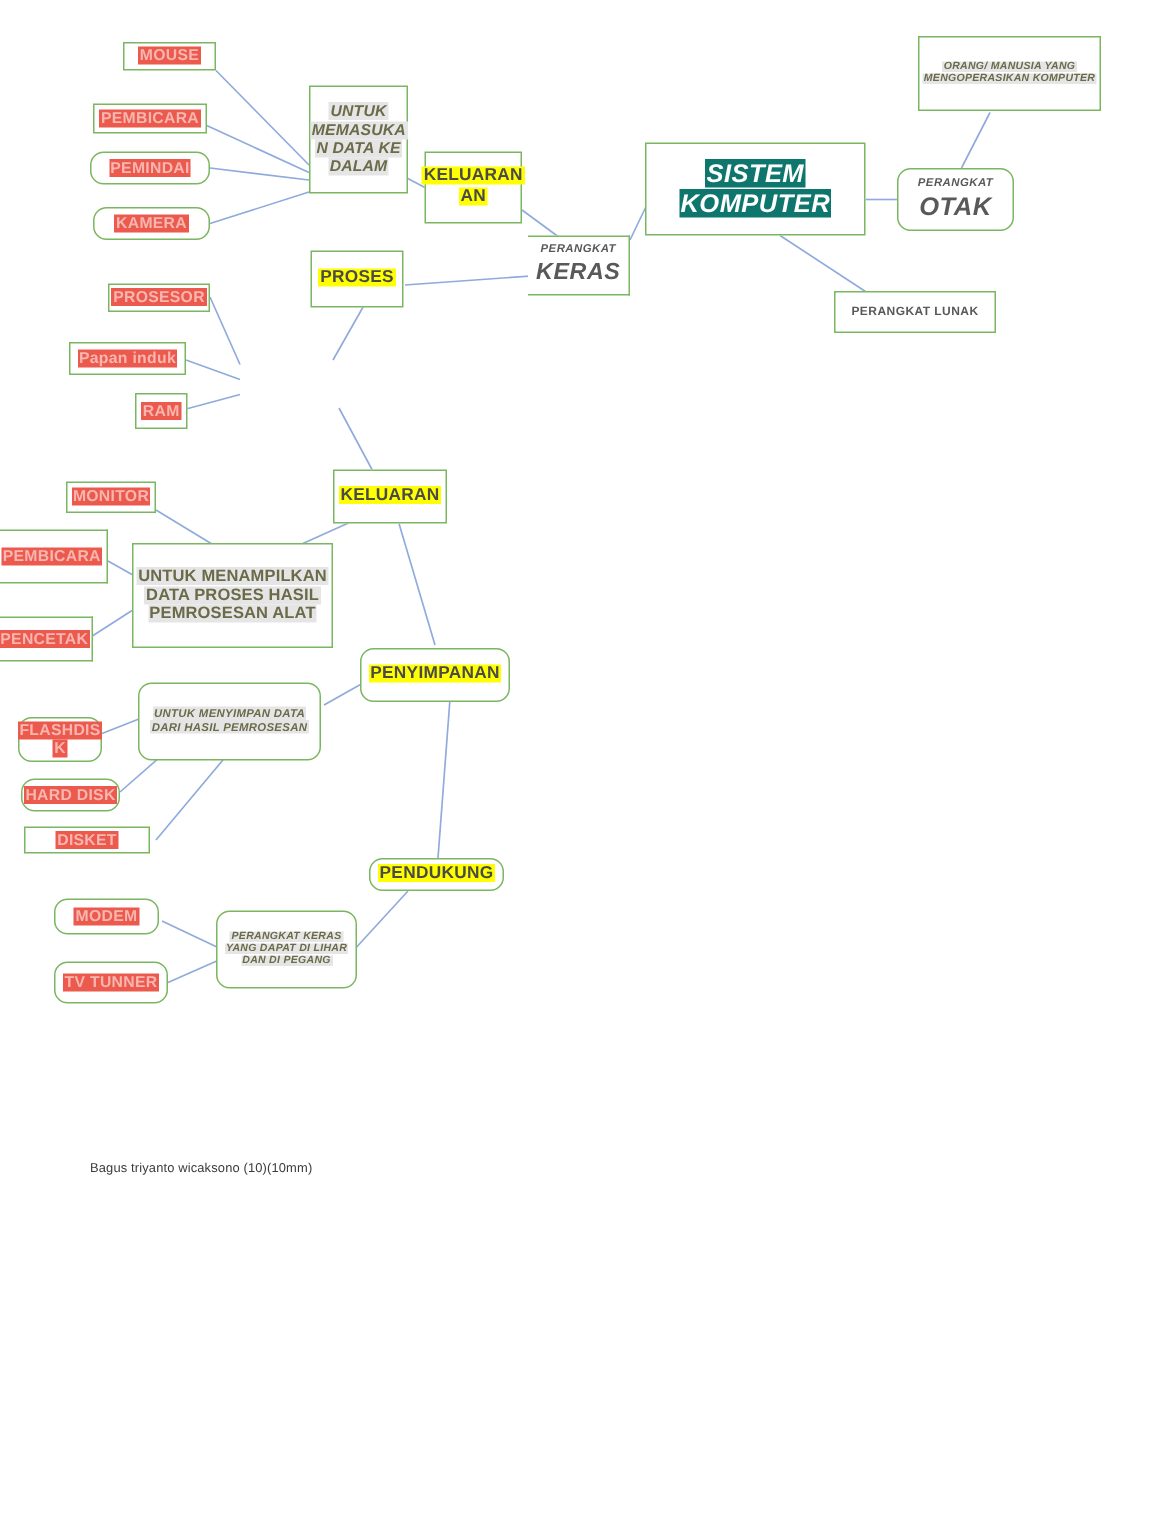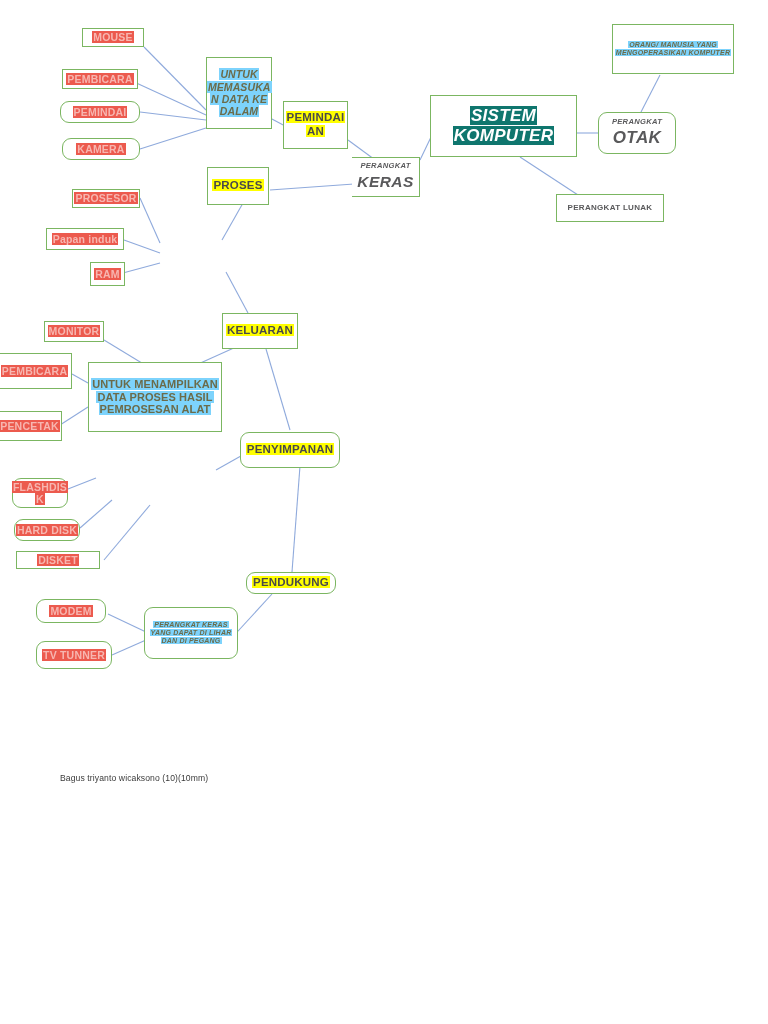--- a/index.html
+++ b/index.html
@@ -42,21 +42,21 @@
   .node .txt span {
     display: inline;
     box-decoration-break: clone;
     -webkit-box-decoration-break: clone;
     padding: 0 1px;
   }
 
   
   .hl-red span   { background: #EC5A4E; color: #F7B6B0; }
   .hl-yellow span{ background: #FFFF00; color: #4a4a4a; }
-  .hl-orange span{ background: #7dd3fc; color: #6b6b4a; }
+  .hl-orange span{ background: #e5e5e5; color: #6b6b4a; }
   .hl-blue span  { background: #0f766e; color: #ffffff; margin-top: 18px; }
   .plain span    { background: transparent; color: #59595b; }
 
   .t-red    { font-size: 10.5px; font-weight: 600; letter-spacing: .2px; }
   .t-yellow { font-size: 11.5px; font-weight: 700; letter-spacing: .2px; }
   .t-desc   { font-size: 10.5px; font-weight: 700; font-style: italic; letter-spacing: .1px; }
   .t-desc-up{ font-size: 11px;   font-weight: 700; letter-spacing: .1px; }
   .t-small  { font-size: 7.6px;  font-weight: 700; font-style: italic; letter-spacing: .2px; }
   .t-tiny   { font-size: 7px;    font-weight: 700; font-style: italic; letter-spacing: .2px; }
   .t-hero   { font-size: 17px;   font-weight: 700; font-style: italic; letter-spacing: .3px; }
@@ -158,21 +158,21 @@
 
   <div class="node rounded" style="left:62px; top:138px; width:78px; height:22px;">
     <div class="txt t-red hl-red"><span>KAMERA</span></div>
   </div>
 
   <div class="node" style="left:206px; top:57px; width:66px; height:72px;">
     <div class="txt t-desc hl-orange"><span>UNTUK MEMASUKA N DATA KE DALAM</span></div>
   </div>
 
   <div class="node" style="left:283px; top:101px; width:65px; height:48px;">
-    <div class="txt t-yellow hl-yellow"><span>PEMINDAI AN</span></div>
+    <div class="txt t-yellow hl-yellow"><span>KELUARAN AN</span></div>
   </div>
 
   <div class="node" style="left:207px; top:167px; width:62px; height:38px;">
     <div class="txt t-yellow hl-yellow"><span>PROSES</span></div>
   </div>
 
   <div class="node" style="left:72px; top:189px; width:68px; height:19px;">
     <div class="txt t-red hl-red"><span>PROSESOR</span></div>
   </div>
 
@@ -214,20 +214,23 @@
   </div>
 
   <div class="node rounded" style="left:14px; top:519px; width:66px; height:22px;">
     <div class="txt t-red hl-red"><span>HARD DISK</span></div>
   </div>
 
   <div class="node" style="left:16px; top:551px; width:84px; height:18px;text-align:center;">
     <div class="txt t-red hl-red"><span>DISKET</span></div>
   </div>
 
+  <div class="node rounded" style="left:92px; top:455px; width:122px; height:52px;">
+    <div class="txt t-small hl-orange"><span>UNTUK MENYIMPAN DATA DARI HASIL PEMROSESAN</span></div>
+  </div>
 
   <div class="node rounded" style="left:246px; top:572px; width:90px; height:22px;">
     <div class="txt t-yellow hl-yellow"><span>PENDUKUNG</span></div>
   </div>
 
   <div class="node rounded" style="left:36px; top:599px; width:70px; height:24px;">
     <div class="txt t-red hl-red"><span>MODEM</span></div>
   </div>
 
   <div class="node rounded" style="left:36px; top:641px; width:76px; height:28px;">

